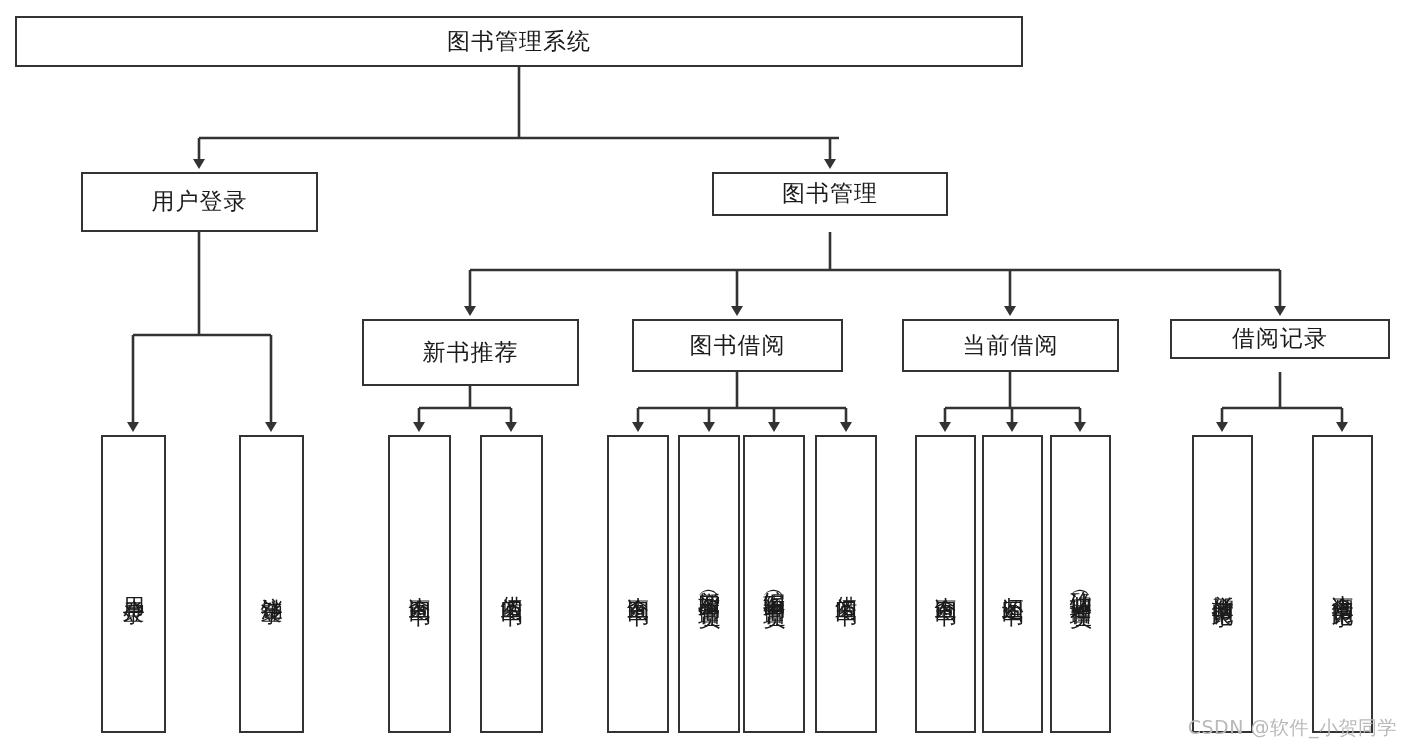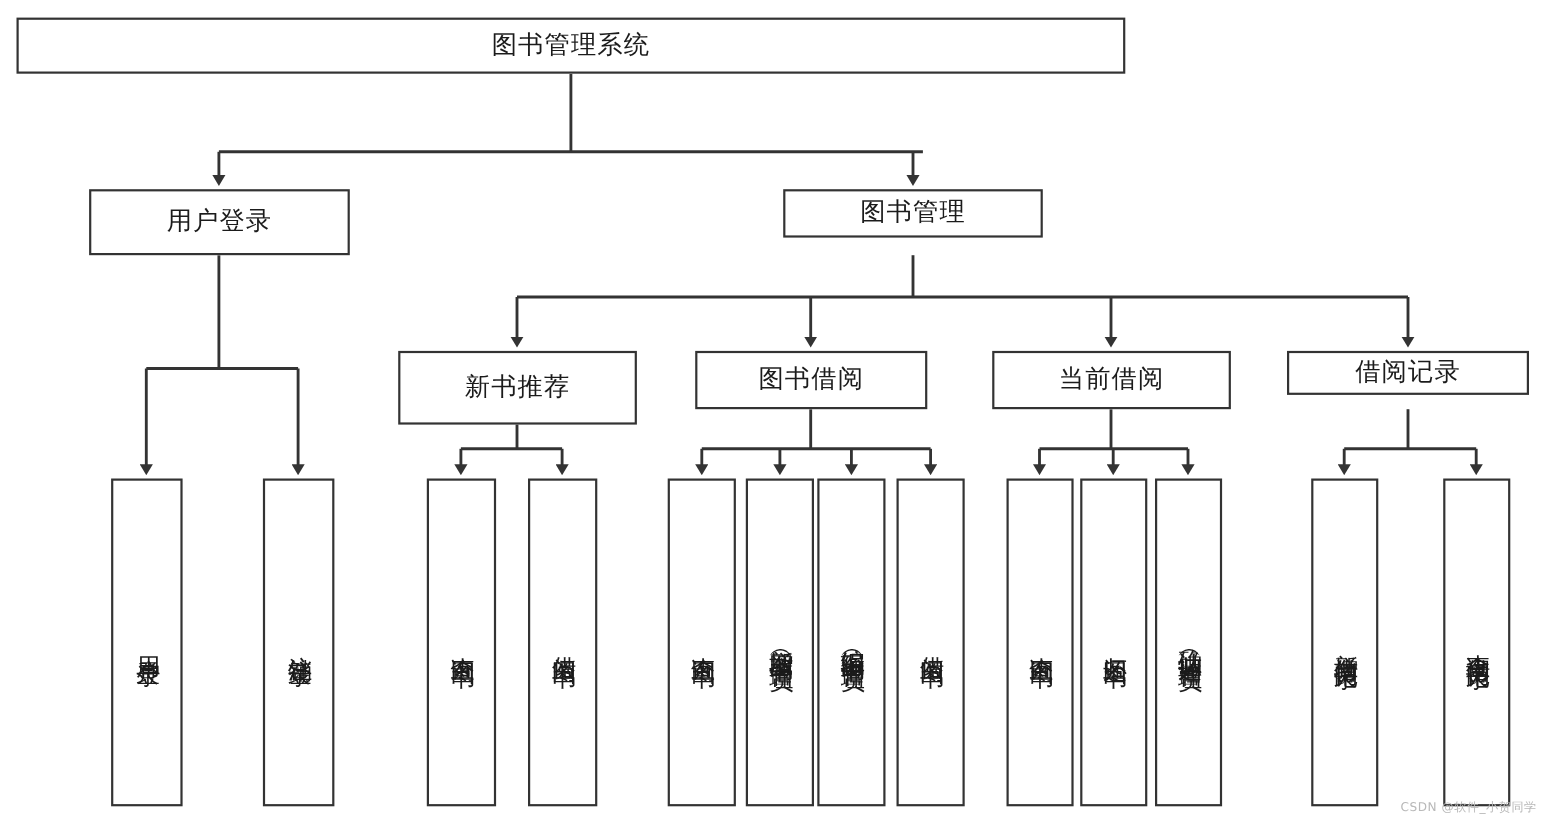--- a/index.html
+++ b/index.html
@@ -49,21 +49,21 @@
     white-space: nowrap;
   }
   .node.vert > span {
     writing-mode: vertical-rl;
     text-orientation: upright;
   }
   #watermark {
     position: absolute;
     right: 8px;
     bottom: 6px;
-    font-size: 11px;
+    font-size: 19px;
     color: #b9b9b9;
     letter-spacing: 0.5px;
     white-space: nowrap;
   }
 </style>
 </head>
 <body>
 
 <div id="canvas">
 

